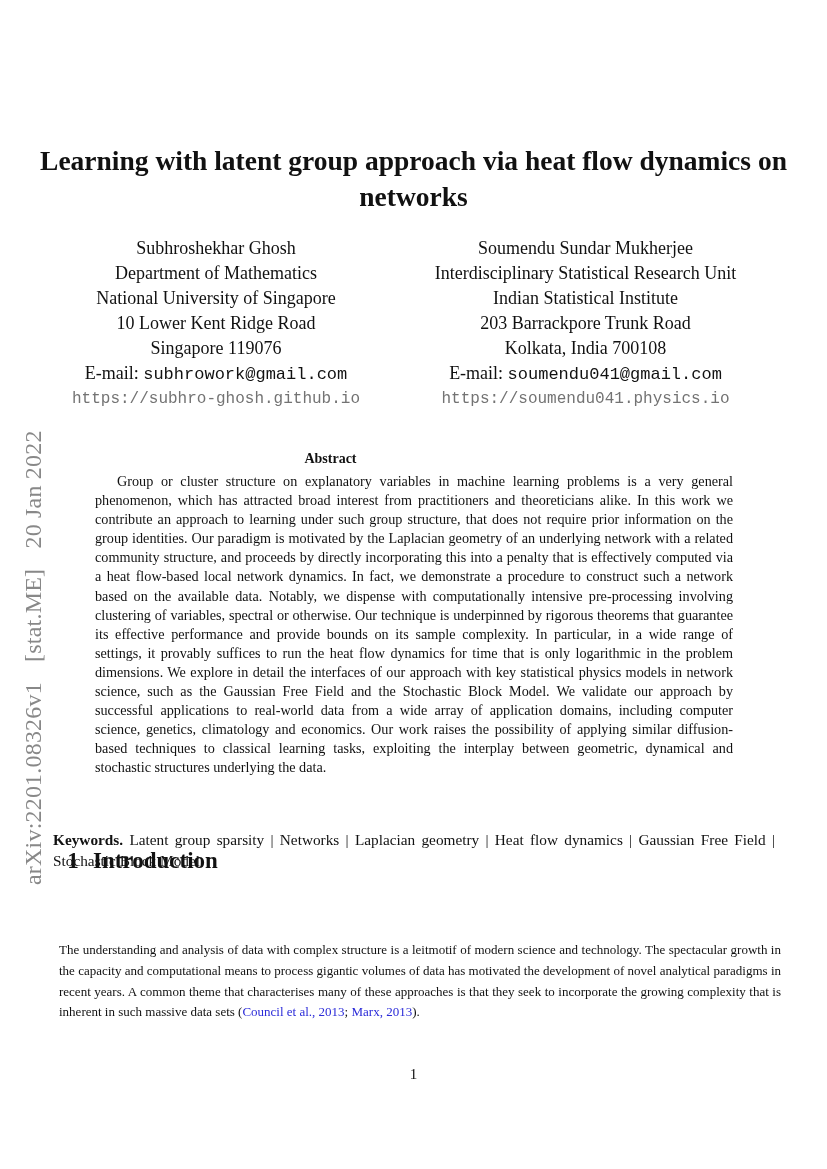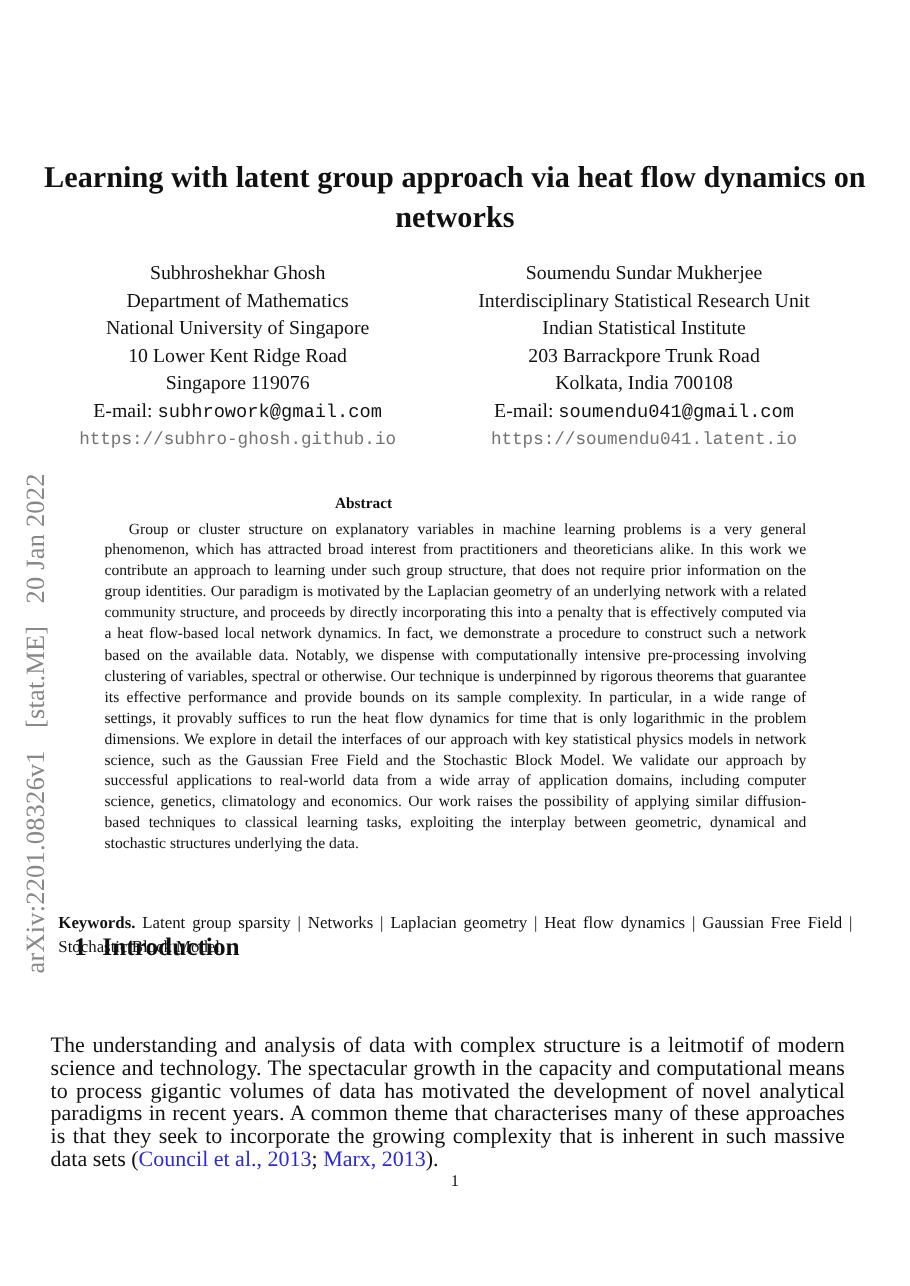--- a/index.html
+++ b/index.html
@@ -19,21 +19,21 @@
   .url { color: #737373; font-family: "Liberation Mono", "DejaVu Sans Mono", monospace; font-size: 16px; }
   .abstract-head { position: absolute; top: 451px; left: 0; width: 661px; text-align: center;
                    font-weight: bold; font-size: 14px; }
   .abstract { position: absolute; top: 472px; left: 95px; width: 638px; font-size: 14.2px;
               line-height: 19.1px; text-align: justify; text-indent: 22px; }
   .keywords { position: absolute; top: 829px; left: 53px; width: 722px; font-size: 15.3px;
               line-height: 21px; text-align: justify; }
   .keywords b { font-weight: bold; }
   .section { position: absolute; top: 848px; left: 53px; font-size: 23px; font-weight: bold; text-align: center; }
   .section .num { display: inline-block; width: 40px; }
-  .intro { position: absolute; top: 940px; left: 46px; width: 722px; font-size: 20px;
+  .intro { position: absolute; top: 940px; left: 59px; width: 722px; font-size: 13px;
            line-height: 20.8px; text-align: justify; font-family: Liberation Serif, serif; }
   .cite { color: #2a2ad8; }
   .page-num { position: absolute; top: 1066px; left: 0; width: 827px; text-align: center; font-size: 15px; }
 </style>
 </head>
 <body>
 
 <div class="arxiv-id">
   <span>arXiv:2201.08326v1</span>
   <span>[stat.ME]</span>
@@ -52,21 +52,21 @@
     <div><span>E-mail: </span><span class="mono">subhrowork@gmail.com</span></div>
     <div class="url">https://subhro-ghosh.github.io</div>
   </div>
   <div class="author right">
     <div>Soumendu Sundar Mukherjee</div>
     <div>Interdisciplinary Statistical Research Unit</div>
     <div>Indian Statistical Institute</div>
     <div>203 Barrackpore Trunk Road</div>
     <div>Kolkata, India 700108</div>
     <div><span>E-mail: </span><span class="mono">soumendu041@gmail.com</span></div>
-    <div class="url">https://soumendu041.latent.io</div>
+    <div class="url">https://soumendu041.physics.io</div>
   </div>
 </div>
 
 <div class="abstract-head">Abstract</div>
 <div class="abstract">Group or cluster structure on explanatory variables in machine learning problems is a very general phenomenon, which has attracted broad interest from practitioners and theoreticians alike. In this work we contribute an approach to learning under such group structure, that does not require prior information on the group identities. Our paradigm is motivated by the Laplacian geometry of an underlying network with a related community structure, and proceeds by directly incorporating this into a penalty that is effectively computed via a heat flow-based local network dynamics. In fact, we demonstrate a procedure to construct such a network based on the available data. Notably, we dispense with computationally intensive pre-processing involving clustering of variables, spectral or otherwise. Our technique is underpinned by rigorous theorems that guarantee its effective performance and provide bounds on its sample complexity. In particular, in a wide range of settings, it provably suffices to run the heat flow dynamics for time that is only logarithmic in the problem dimensions. We explore in detail the interfaces of our approach with key statistical physics models in network science, such as the Gaussian Free Field and the Stochastic Block Model. We validate our approach by successful applications to real-world data from a wide array of application domains, including computer science, genetics, climatology and economics. Our work raises the possibility of applying similar diffusion-based techniques to classical learning tasks, exploiting the interplay between geometric, dynamical and stochastic structures underlying the data.</div>
 
 <div class="keywords">
   <b>Keywords.</b>
   <span>Latent group sparsity | Networks | Laplacian geometry | Heat flow dynamics | Gaussian Free Field | Stochastic Block Model</span>
 </div>

